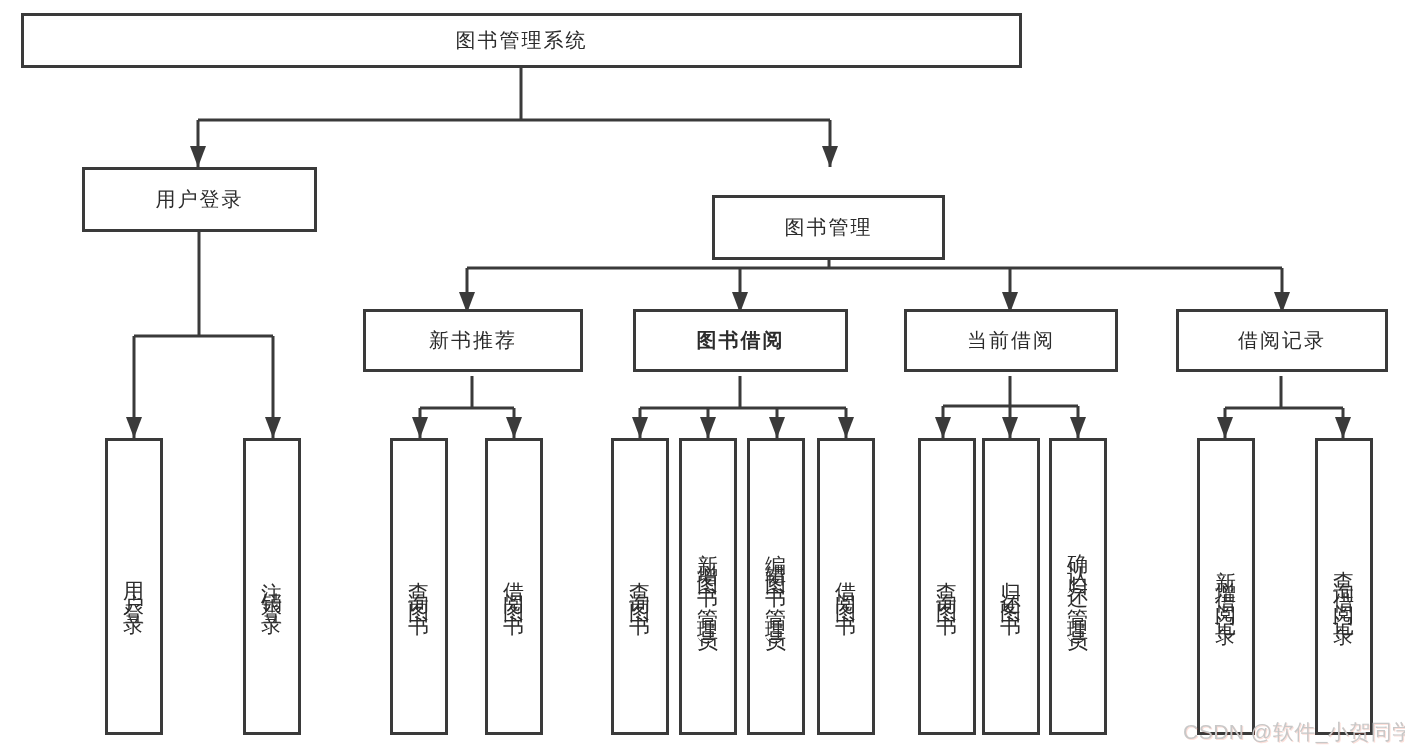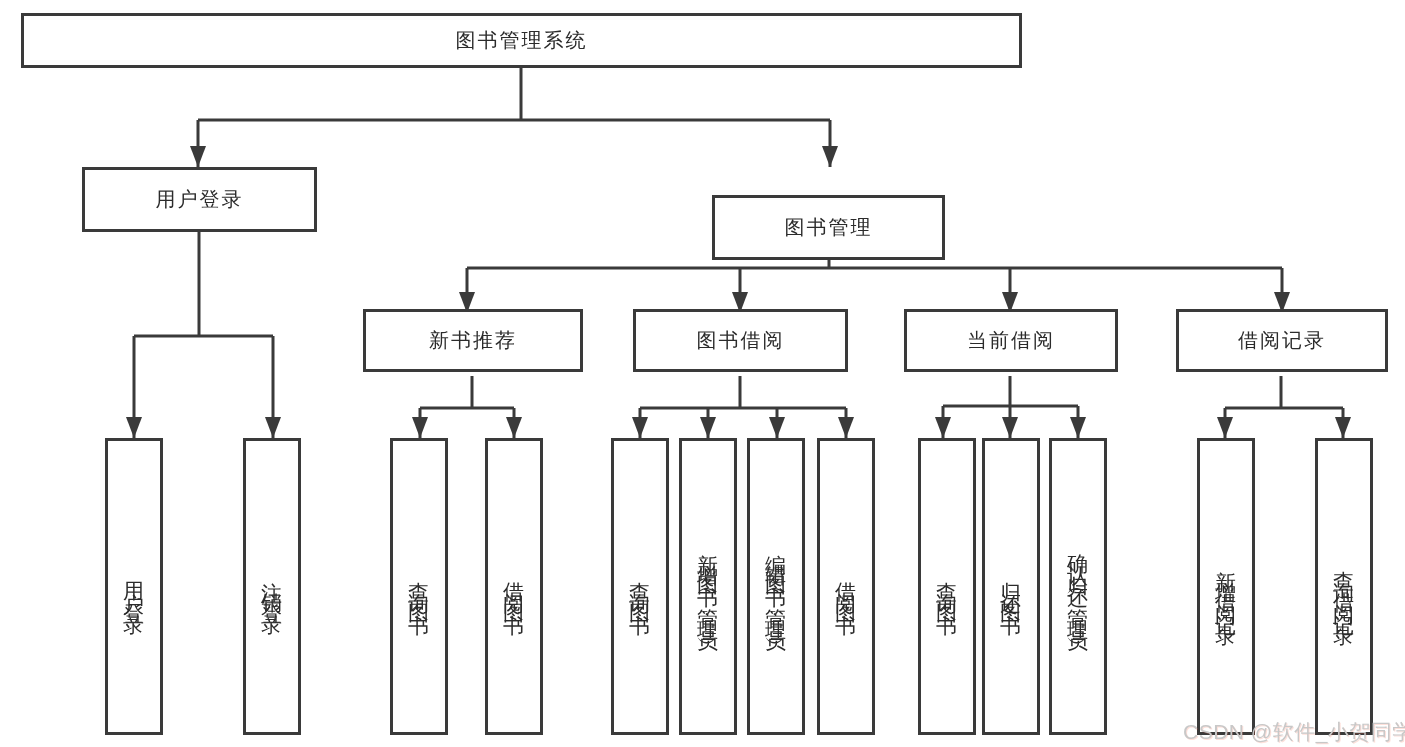--- a/index.html
+++ b/index.html
@@ -45,21 +45,21 @@
     letter-spacing:11px;
     white-space:normal;
     line-height:1;
   }
   
   #root-box    {left:21px;  top:13px;  width:1001px;height:55px;}
   #l2-0        {left:82px;  top:167px; width:235px; height:65px;}
   #l2-1        {left:712px; top:167px; width:233px; height:65px;margin-top:28px;}
   .l3          {top:309px;  height:63px;}
   #l3-0        {left:363px; width:220px;}
-  #l3-1        {left:633px; width:215px;}
+  #l3-1        {left:633px; width:215px;font-weight:bold;}
   #l3-2        {left:904px; width:214px;}
   #l3-3        {left:1176px;width:212px;}
   .leaf        {top:438px;  height:297px;width:58px;}
   #leaf-0-0{left:105px;} #leaf-0-1{left:243px;}
   #leaf-1-0{left:390px;} #leaf-1-1{left:485px;}
   #leaf-2-0{left:611px;} #leaf-2-1{left:679px;} #leaf-2-2{left:747px;} #leaf-2-3{left:817px;}
   #leaf-3-0{left:918px;} #leaf-3-1{left:982px;} #leaf-3-2{left:1049px;}
   #leaf-4-0{left:1197px;} #leaf-4-1{left:1315px;}
   .watermark{
     position:absolute;

